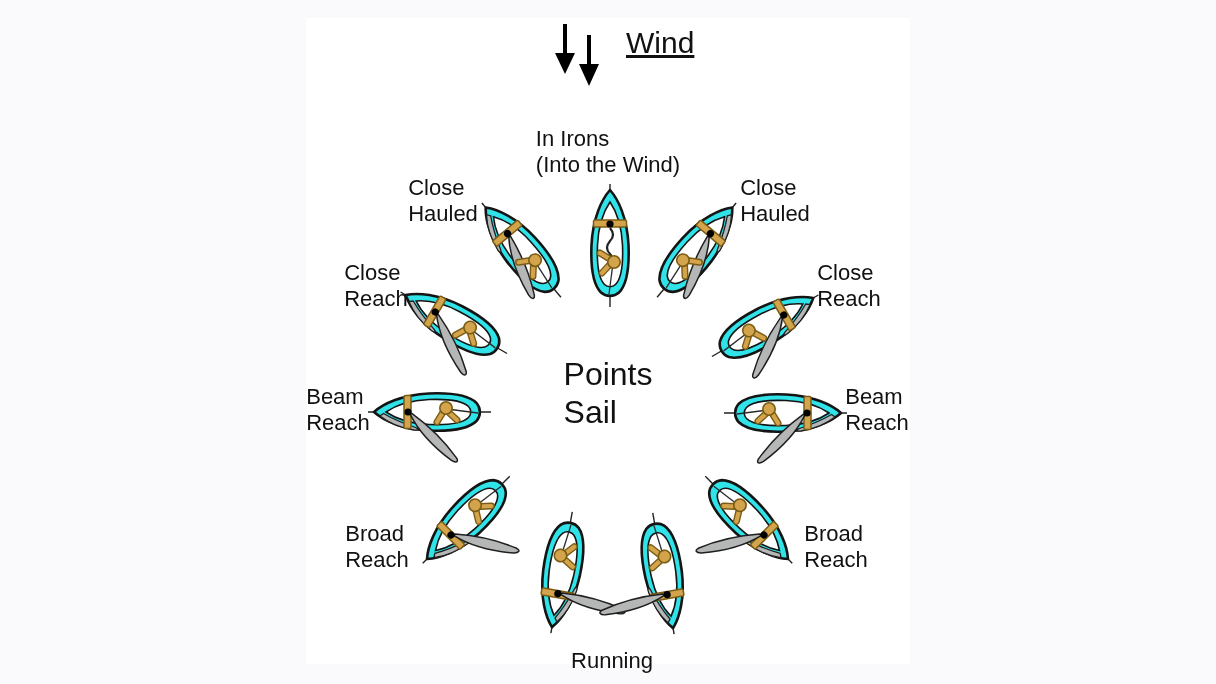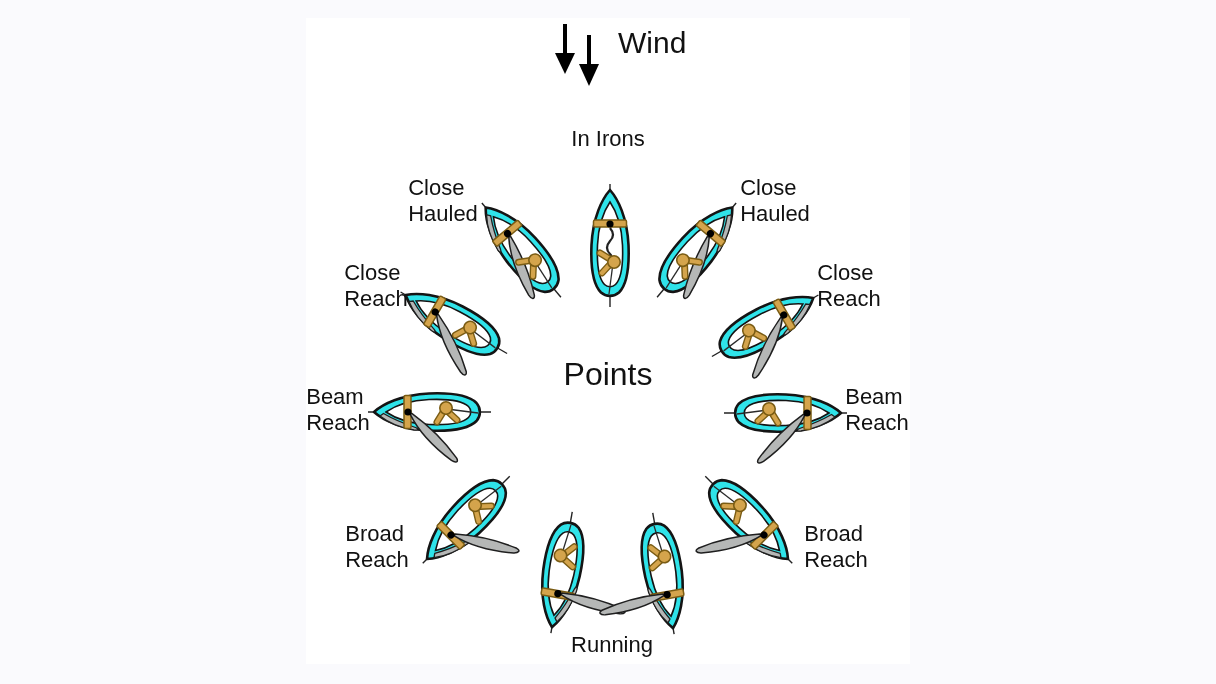--- a/index.html
+++ b/index.html
@@ -17,21 +17,21 @@
   .label{
     position:absolute;transform:translateX(-50%);
     text-align:left;font-size:22px;line-height:26px;color:#111;
     white-space:nowrap;
   }
   #center-title{
     position:absolute;left:302px;top:337px;transform:translateX(-50%);
     text-align:left;font-size:32px;line-height:38px;color:#111;
   }
   #wind-group{position:absolute;left:246px;top:2px;display:flex;align-items:flex-start;}
-  #wind-label{font-size:30px;line-height:34px;margin-left:8px;margin-top:6px;}
+  #wind-label{font-size:30px;line-height:34px;margin-left:16px;margin-top:6px;text-decoration:underline;}
   .boat{
     position:absolute;width:60px;height:130px;
   }
   .boat svg{overflow:visible;display:block;}
 </style>
 </head>
 <body>
 
 <div id="canvas">
 
@@ -40,25 +40,27 @@
       <line x1="13" y1="4" x2="13" y2="35" stroke="#000" stroke-width="4"></line>
       <polygon points="3,33 23,33 13,54" fill="#000"></polygon>
       <line x1="37" y1="15" x2="37" y2="46" stroke="#000" stroke-width="4"></line>
       <polygon points="27,44 47,44 37,66" fill="#000"></polygon>
     </svg>
     <span id="wind-label">Wind</span>
   </div>
 
   <div id="center-title">
     <div>Points</div>
+    <div>Sail</div>
   </div>
 
   <div id="labels-layer">
       <div class="label" style="left: 302px; top: 108px;">
         <div>In Irons</div>
+        <div>(Into the Wind)</div>
       </div>
       <div class="label" style="left: 137px; top: 157px;">
         <div>Close</div>
         <div>Hauled</div>
       </div>
       <div class="label" style="left: 469px; top: 157px;">
         <div>Close</div>
         <div>Hauled</div>
       </div>
       <div class="label" style="left: 70px; top: 242px;">
@@ -78,21 +80,21 @@
         <div>Reach</div>
       </div>
       <div class="label" style="left: 71px; top: 503px;">
         <div>Broad</div>
         <div>Reach</div>
       </div>
       <div class="label" style="left: 530px; top: 503px;">
         <div>Broad</div>
         <div>Reach</div>
       </div>
-      <div class="label" style="left: 306px; top: 614px;">
+      <div class="label" style="left: 306px; top: 630px;">
         <div>Running</div>
       </div>
     </div>
   <div id="boats-layer">
       <div class="boat" style="left: 304px; top: 230px; transform: translate(-50%, -50%) rotate(0deg);">
   <svg class="boat-svg" width="60" height="130" viewBox="0 0 60 130">
     <line x1="30" y1="1" x2="30" y2="124" stroke="#222" stroke-width="1.4"></line>
     <path d="M30,7 C38,16 47,34 48.5,62 C49.5,86 46.5,102 39,109.5 C34,114 26,114 21,109.5 C13.5,102 10.5,86 11.5,62 C13,34 22,16 30,7 Z" fill="#2fe3e9" stroke="#141414" stroke-width="2.6" stroke-linejoin="round"></path>
     <path d="M30,19 C35.5,27 41.5,40 42.5,62 C43.3,82 41,96 35.5,101.5 C32.5,104.5 27.5,104.5 24.5,101.5 C19,96 16.7,82 17.5,62 C18.5,40 24.5,27 30,19 Z" fill="#ffffff" stroke="#141414" stroke-width="1.6"></path>
 

